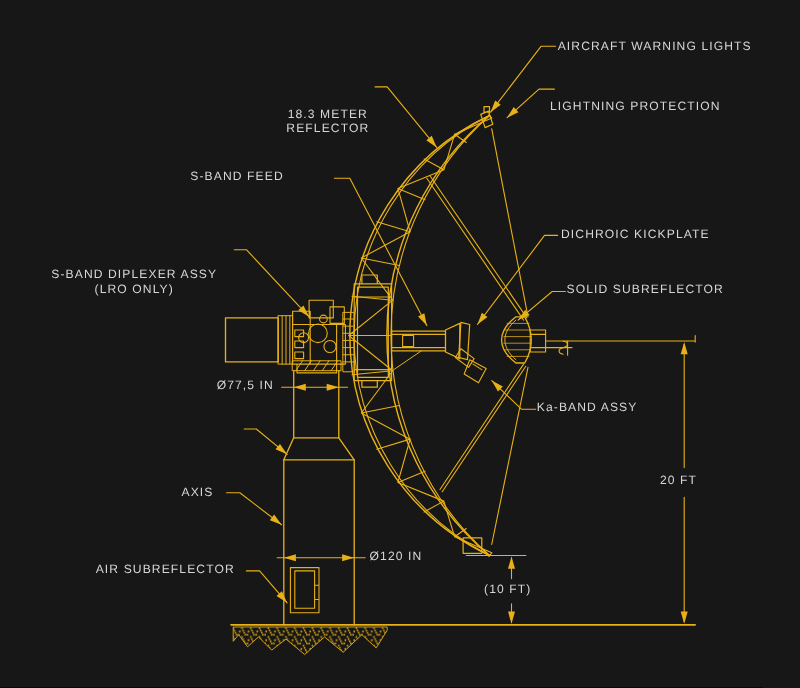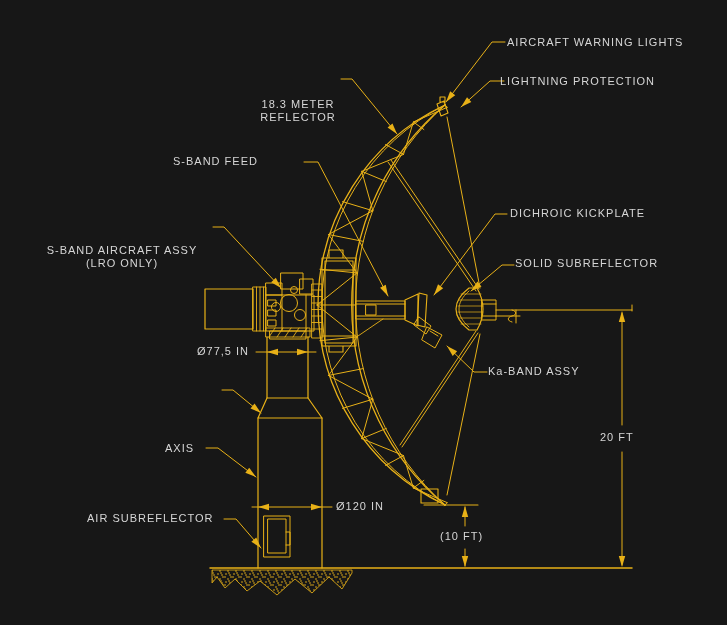--- a/index.html
+++ b/index.html
@@ -149,31 +149,31 @@
         </g>
         <g>
           <path d="M224,519 L236,519 L261,548" stroke="#e8b117" fill="none" stroke-width="1" stroke-linecap="round" stroke-linejoin="round"></path>
           <polygon points="261,548 251.39395228011406,541.757897213016 256.24137603435776,537.5790836317714" fill="#e8b117" stroke="none"></polygon>
         </g>
       </g>
     </svg>
 
   <div class="lbl" style="left:507px;top:36px">AIRCRAFT WARNING LIGHTS</div>
 
-  <div class="lbl" style="left:500px;top:75px">LIGHTNING PROTECTION</div>
+  <div class="lbl" style="left:500px;top:91px">LIGHTNING PROTECTION</div>
 
   <div class="lbl center" style="left:248px;top:69px;width:100px">
     <div>18.3 METER</div>
     <div>REFLECTOR</div>
   </div>
 
   <div class="lbl" style="left:173px;top:155px">S-BAND FEED</div>
 
   <div class="lbl center" style="left:32px;top:215px;width:180px">
-    <div>S-BAND AIRCRAFT ASSY</div>
+    <div>S-BAND DIPLEXER ASSY</div>
     <div>(LRO ONLY)</div>
   </div>
 
   <div class="lbl" style="left:510px;top:207px">DICHROIC KICKPLATE</div>
 
   <div class="lbl" style="left:515px;top:257px">SOLID SUBREFLECTOR</div>
 
   <div class="lbl" style="left:488px;top:365px">Ka-BAND ASSY</div>
 
   <div class="lbl" style="left:197px;top:345px">Ø77,5 IN</div>

